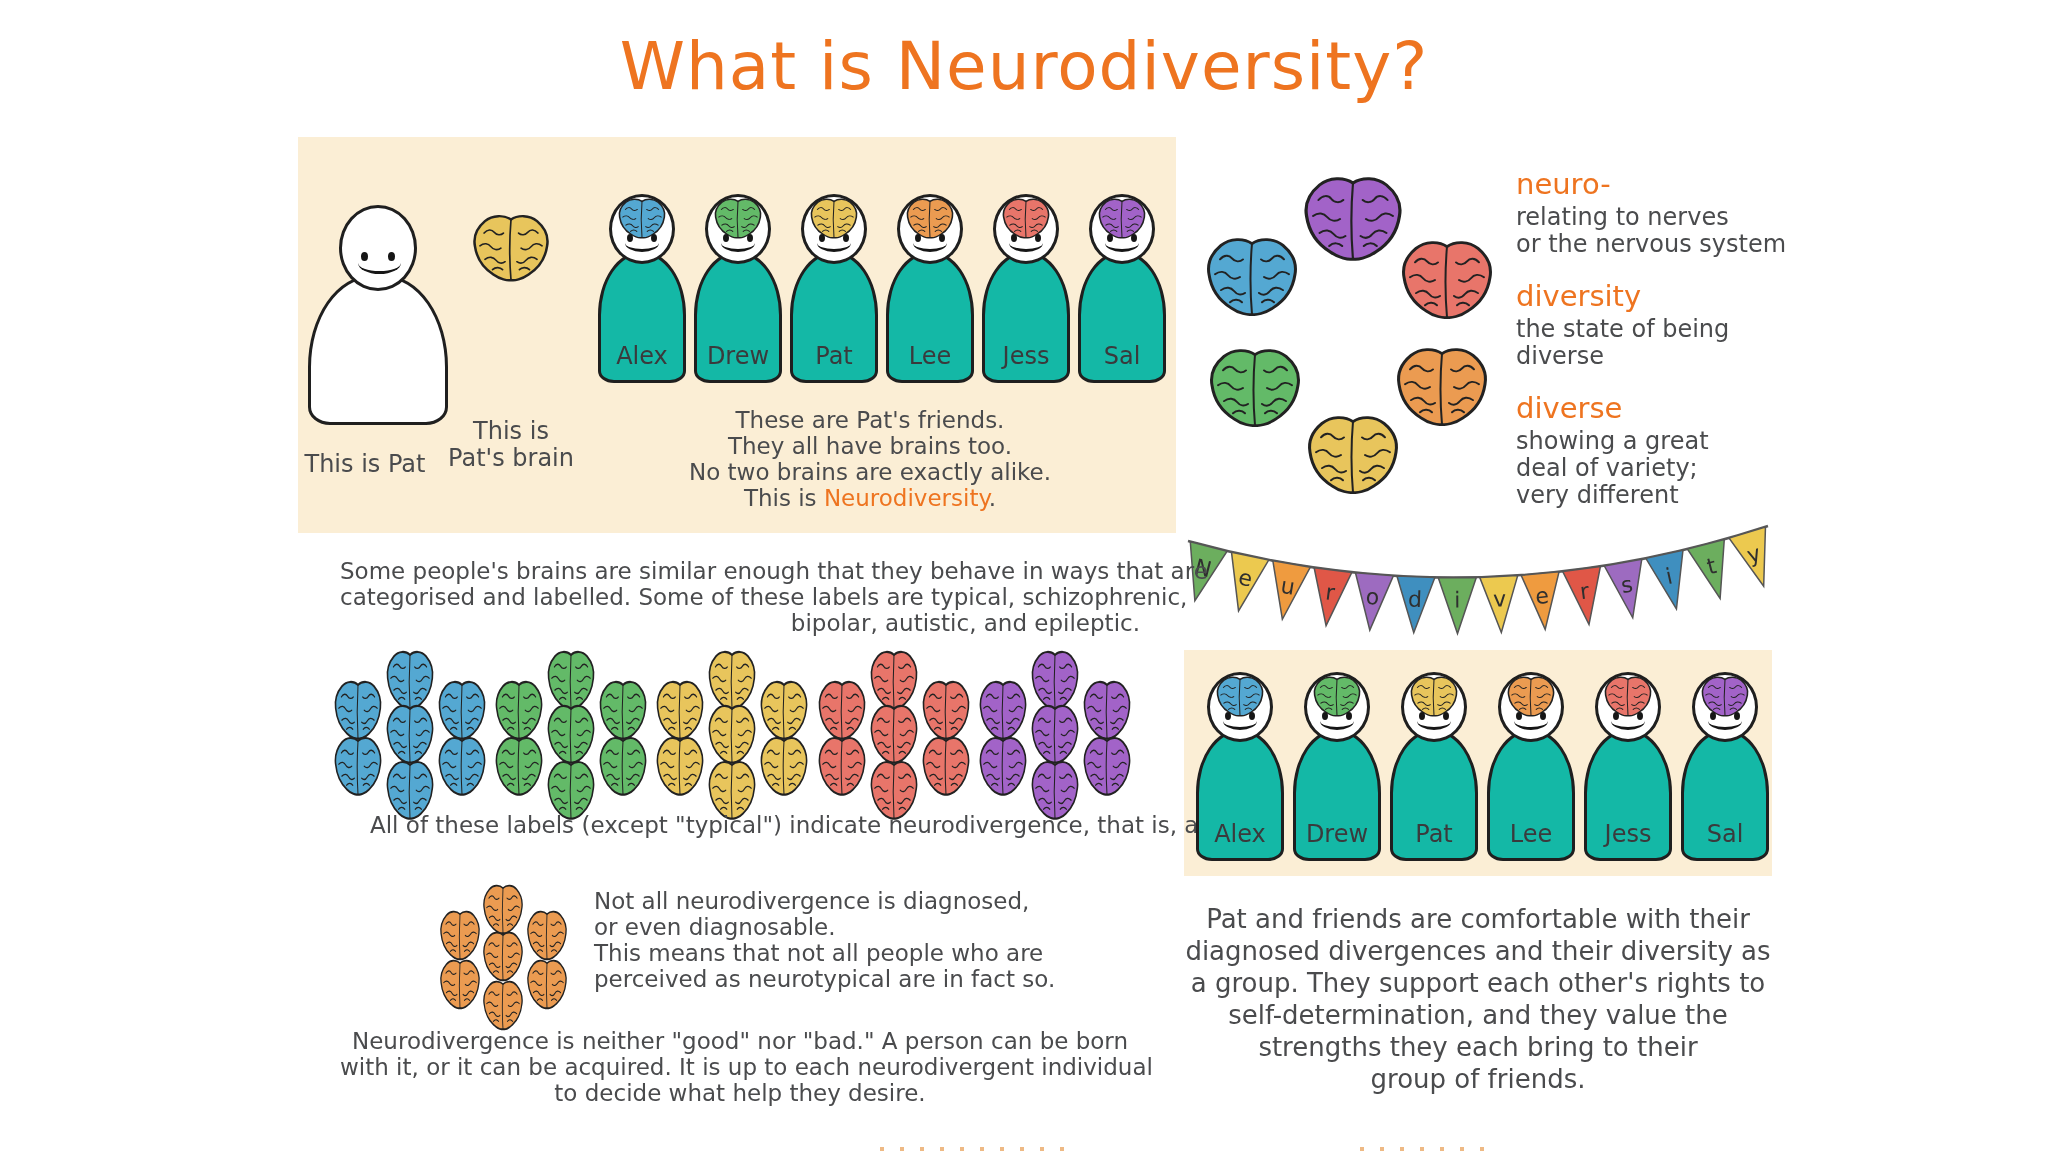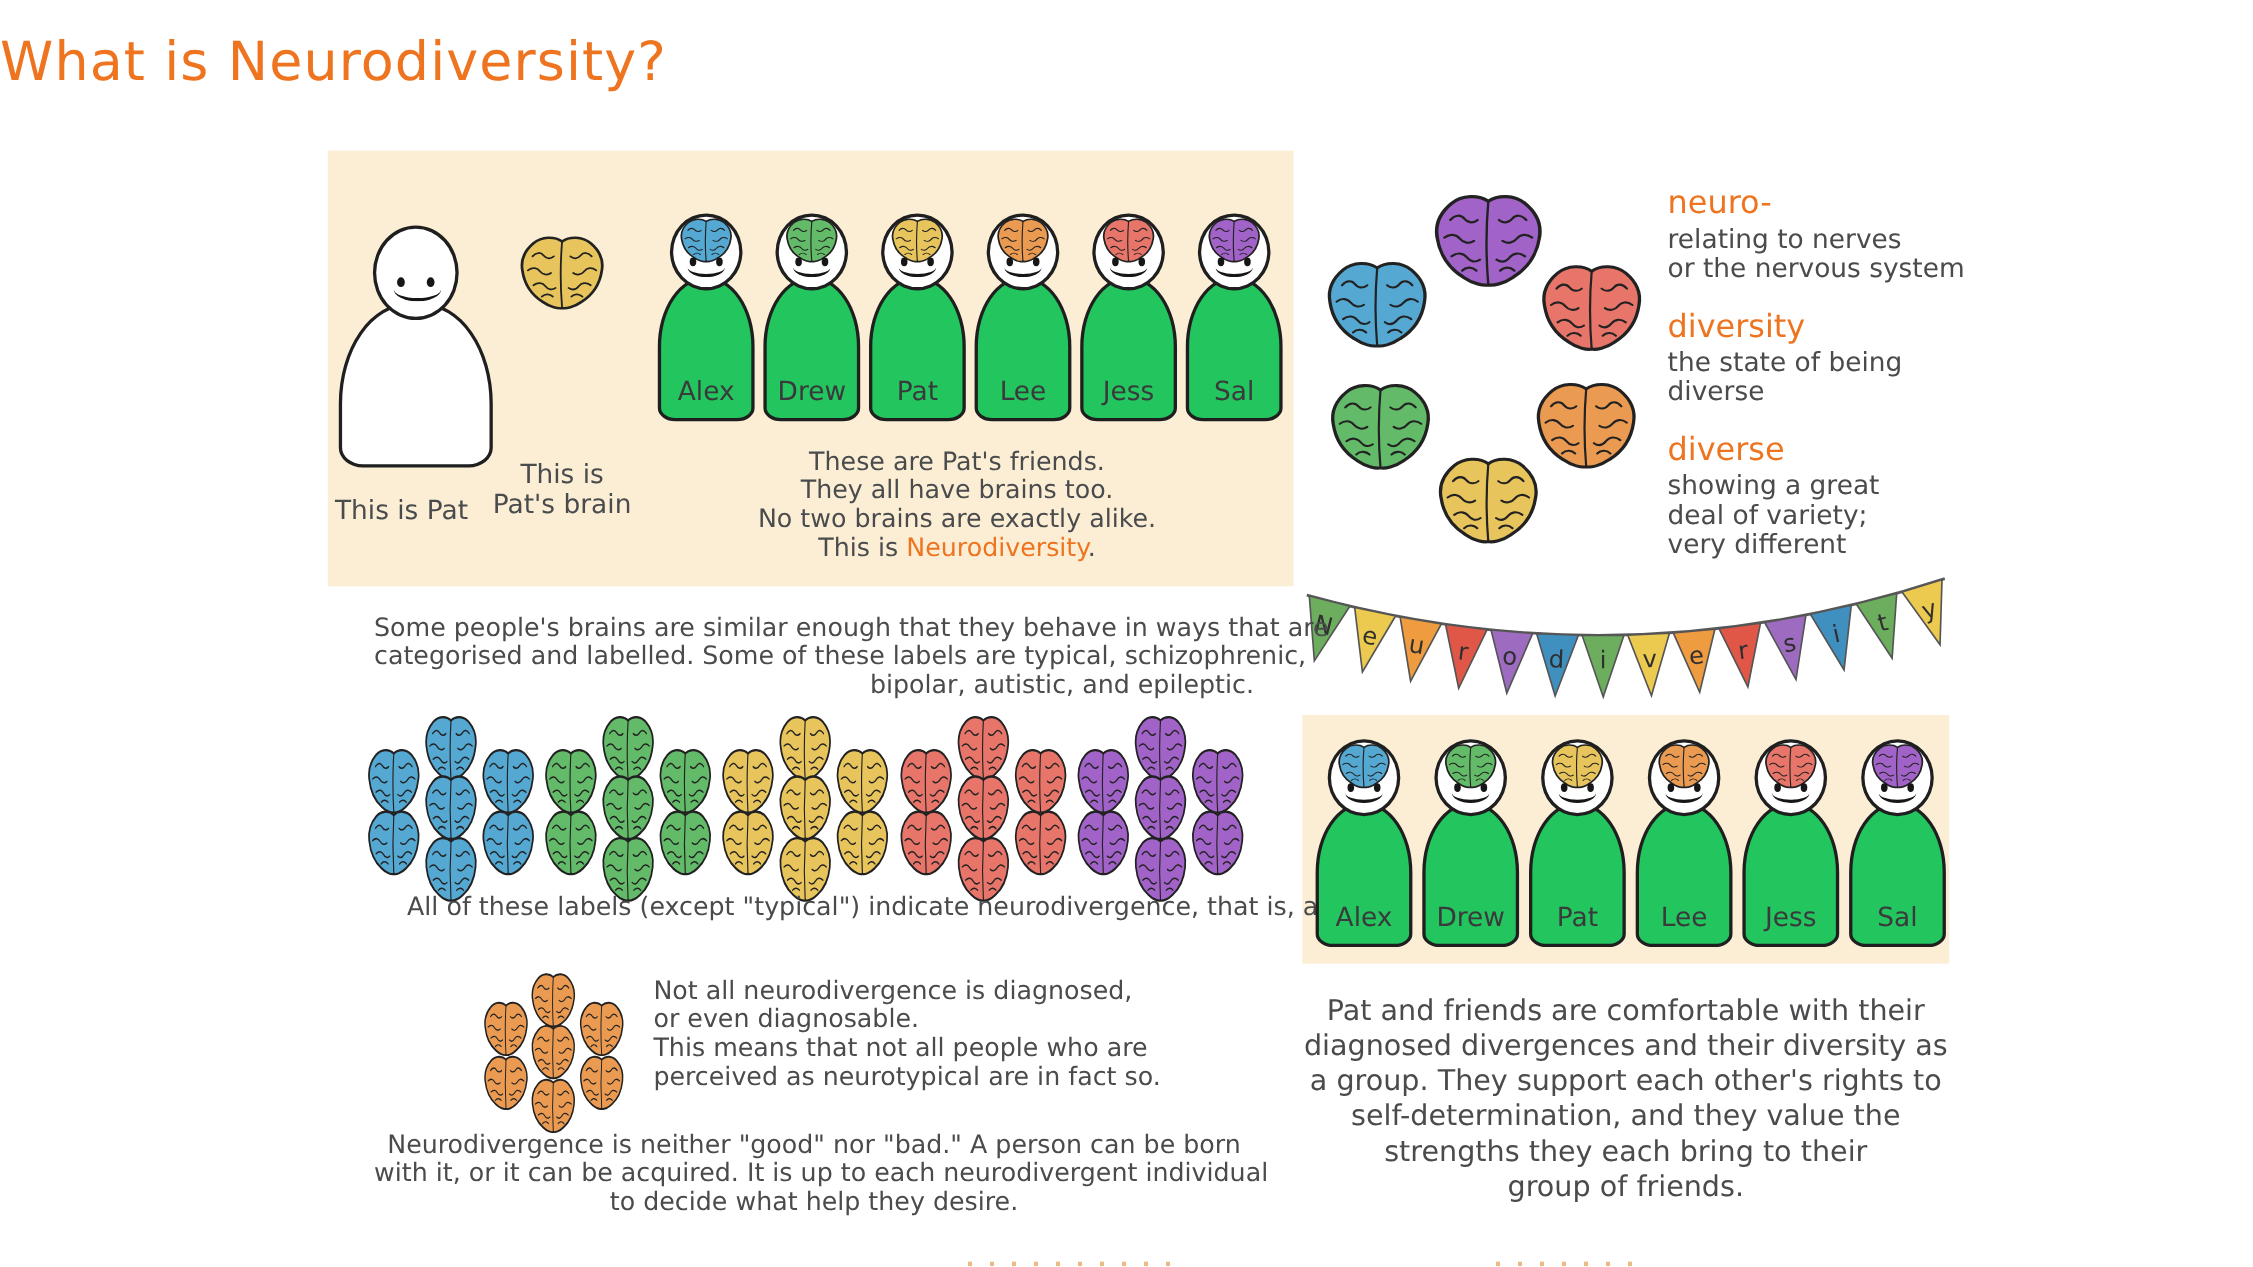--- a/index.html
+++ b/index.html
@@ -6,34 +6,34 @@
     --orange:#ee7420; --gray:#4a4b4d; --cream:#fbeed5; --ink:#1f1f1f;
   }
   *{box-sizing:border-box}
   html,body{margin:0;padding:0}
   body{
     width:2048px;height:1152px;position:relative;background:#fff;overflow:hidden;
     font-family:"DejaVu Sans","Liberation Sans",sans-serif;color:var(--gray);
   }
   
   #page-title{
-    position:absolute;left:0;top:28px;width:2048px;text-align:left;
-    font-size:49px;letter-spacing:1px;color:var(--orange);font-weight:400;
+    position:absolute;left:0;top:28px;width:2048px;text-align:center;
+    font-size:66px;letter-spacing:1px;color:var(--orange);font-weight:400;
   }
   
   #intro-panel{position:absolute;left:298px;top:137px;width:878px;height:396px;background:var(--cream)}
   #friends-panel{position:absolute;left:1184px;top:650px;width:588px;height:226px;background:var(--cream)}
   
   .person{position:relative;width:96px;flex:0 0 96px}
   .p-head{width:66px;height:70px;margin:0 auto;background:#fff;border:3px solid var(--ink);border-radius:50%;position:relative;z-index:2}
   .p-brain{position:absolute;top:1px;left:4px;line-height:0}
   .p-eye{position:absolute;top:37px;width:6px;height:8px;background:#161616;border-radius:50%}
   .pe-l{left:15px}.pe-r{right:15px}
   .p-smile{position:absolute;top:37px;left:13px;width:34px;height:18px;border-bottom:3px solid #161616;border-radius:50%}
-  .p-body{width:88px;height:132px;margin:-13px auto 0;background:#22c55e;border:3px solid var(--ink);
+  .p-body{width:88px;height:132px;margin:-13px auto 0;background:#14b8a6;border:3px solid var(--ink);
     border-radius:44px 44px 16px 16px / 64px 64px 12px 12px;position:relative;z-index:1}
   .p-name{position:absolute;left:0;right:0;bottom:10px;text-align:center;font-size:24px;color:#3a3a3c}
   #intro-friends{position:absolute;left:594px;top:194px;display:flex}
   #panel-friends{position:absolute;left:1192px;top:672px;display:flex;gap:1px}
   
   #pat{position:absolute;left:308px;top:205px;width:140px}
   .pat-head{width:78px;height:86px;margin:0 auto;background:#fff;border:3.5px solid var(--ink);border-radius:50%;position:relative;z-index:2}
   .pat-eye{position:absolute;top:44px;width:7px;height:9px;background:#161616;border-radius:50%}
   .pat-el{left:19px}.pat-er{right:19px}
   .pat-smile{position:absolute;top:44px;left:16px;width:43px;height:22px;border-bottom:3.5px solid #161616;border-radius:50%}

